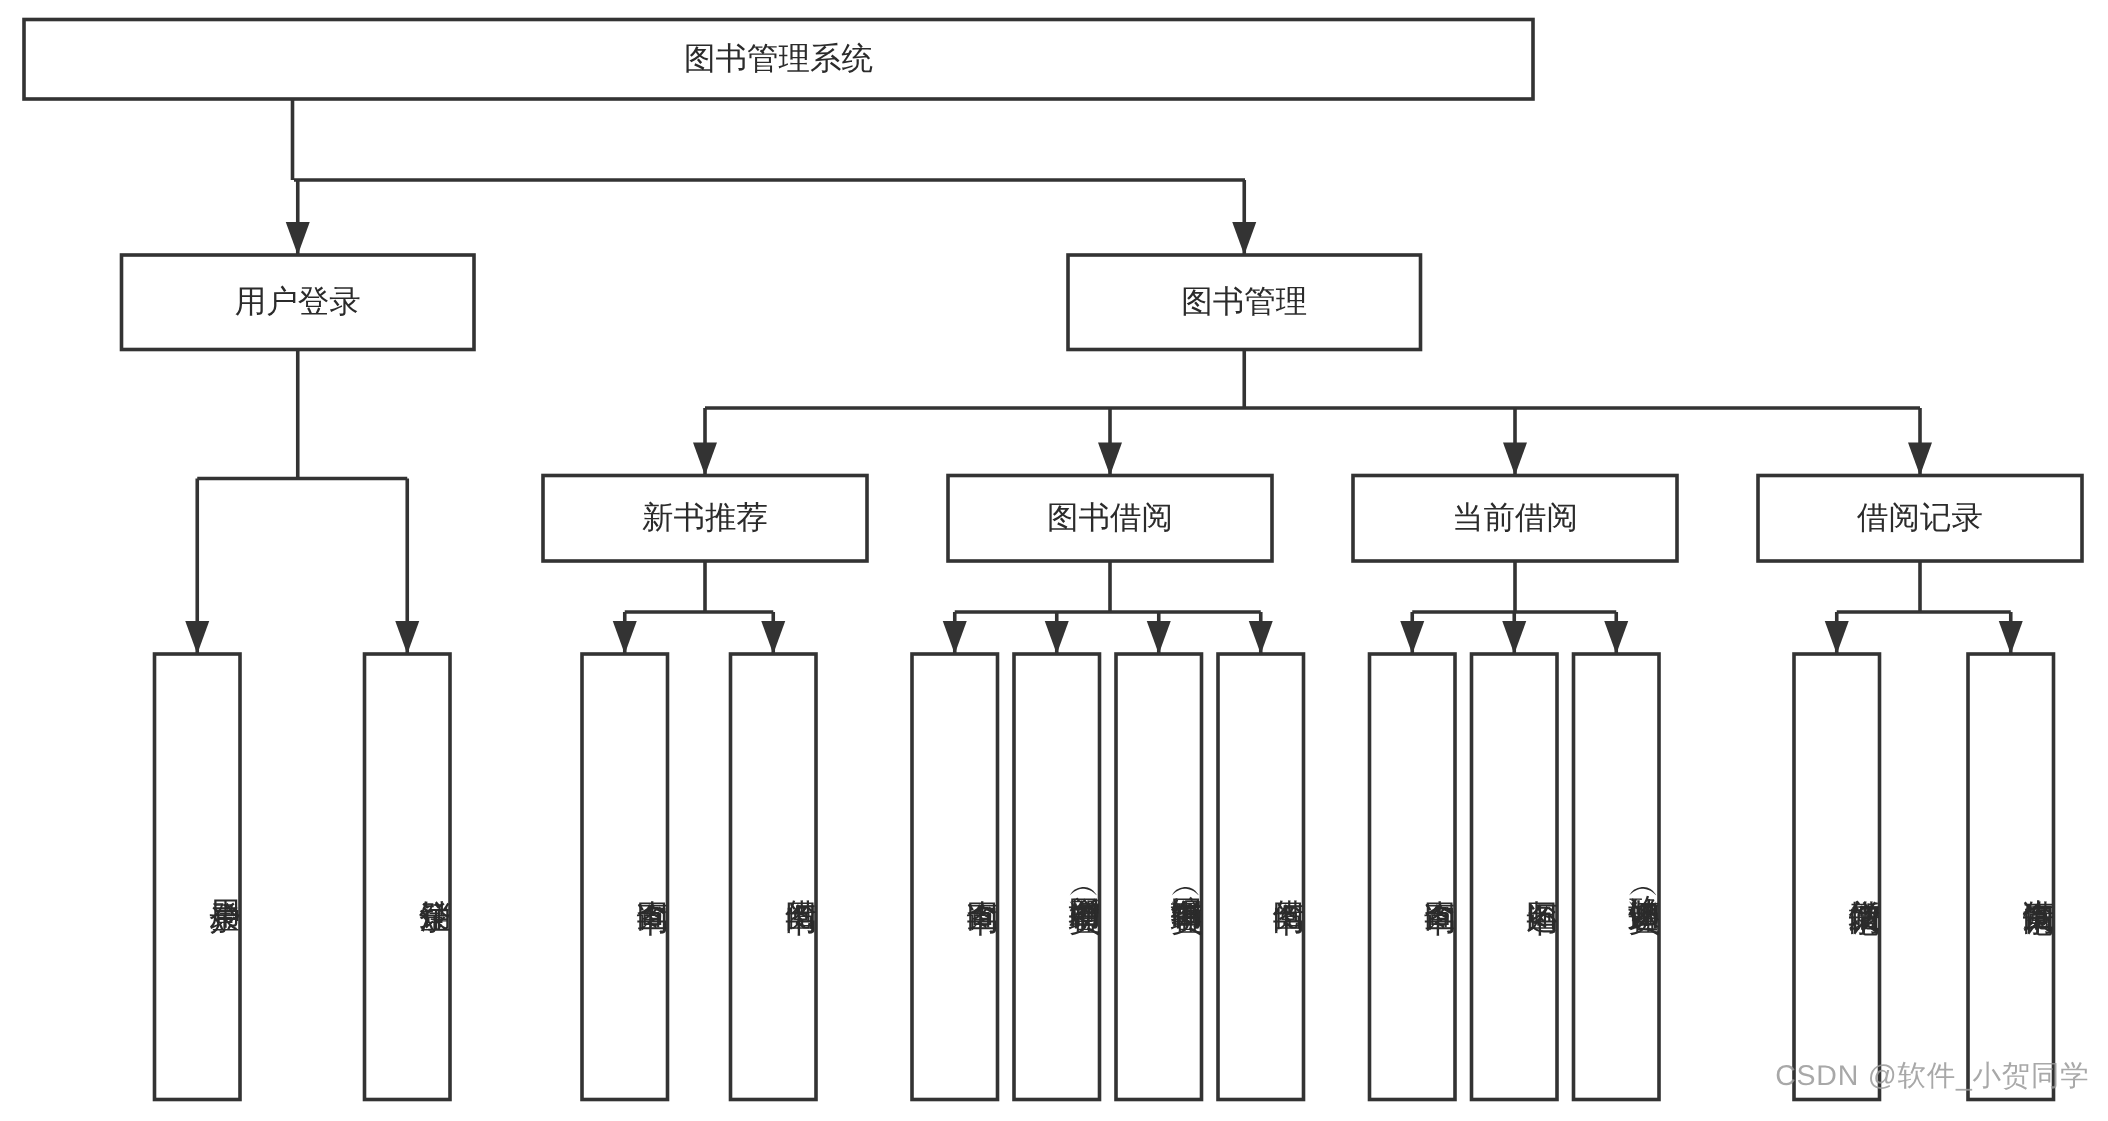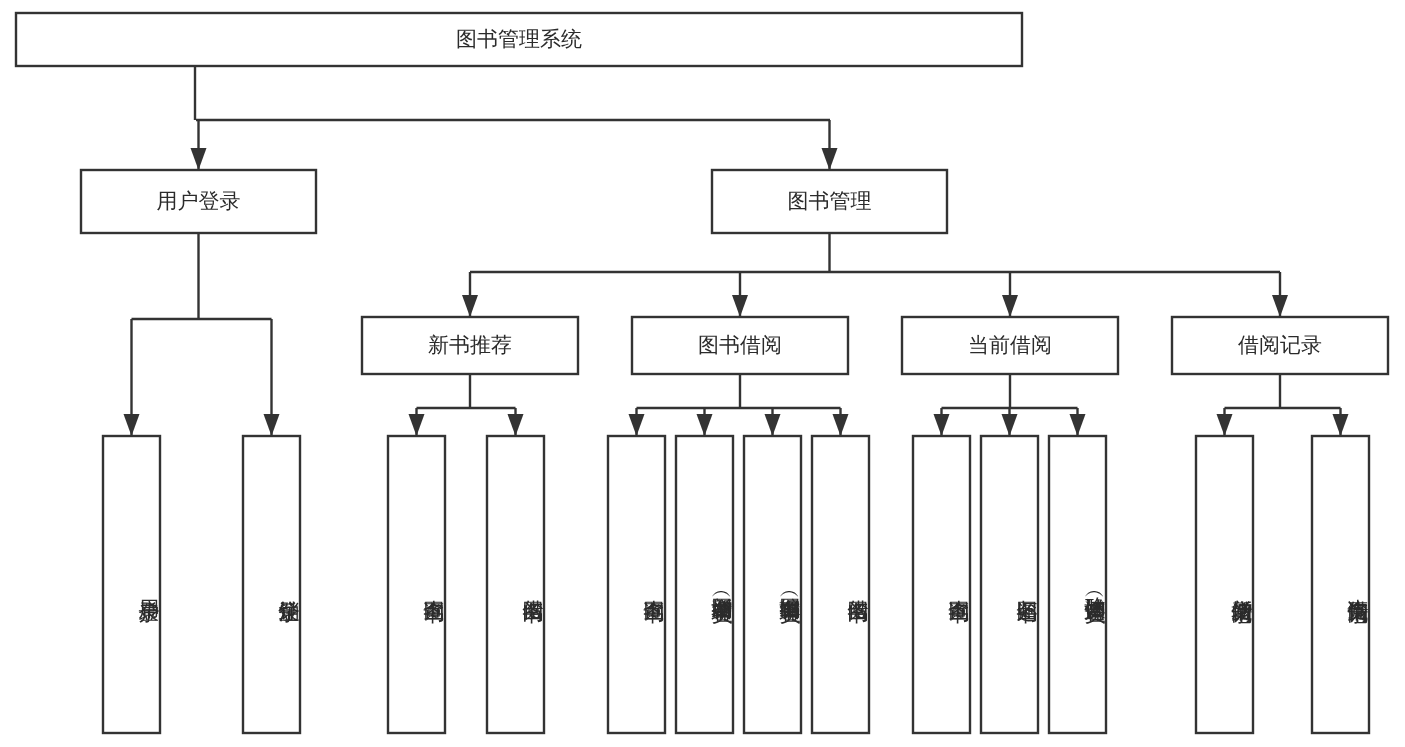--- a/index.html
+++ b/index.html
@@ -170,13 +170,14 @@
       <div class="node-label-v" style="left: 608px; width: 57px; top: 444px; height: 281px;">查询图书</div>
       <div class="node-label-v" style="left: 676px; width: 57px; top: 444px; height: 281px;">新增图书（管理员）</div>
       <div class="node-label-v" style="left: 744px; width: 57px; top: 444px; height: 281px;">编辑图书（管理员）</div>
       <div class="node-label-v" style="left: 812px; width: 57px; top: 444px; height: 281px;">借阅图书</div>
       <div class="node-label-v" style="left: 913px; width: 57px; top: 444px; height: 281px;">查询图书</div>
       <div class="node-label-v" style="left: 981px; width: 57px; top: 444px; height: 281px;">归还图书</div>
       <div class="node-label-v" style="left: 1049px; width: 57px; top: 444px; height: 281px;">确认归还（管理员）</div>
       <div class="node-label-v" style="left: 1196px; width: 57px; top: 444px; height: 281px;">新增借阅记录</div>
       <div class="node-label-v" style="left: 1312px; width: 57px; top: 444px; height: 281px;">查询借阅记录</div>
     </div>
+  <div class="watermark">CSDN @软件_小贺同学</div>
 </div>
 
 </body></html>

